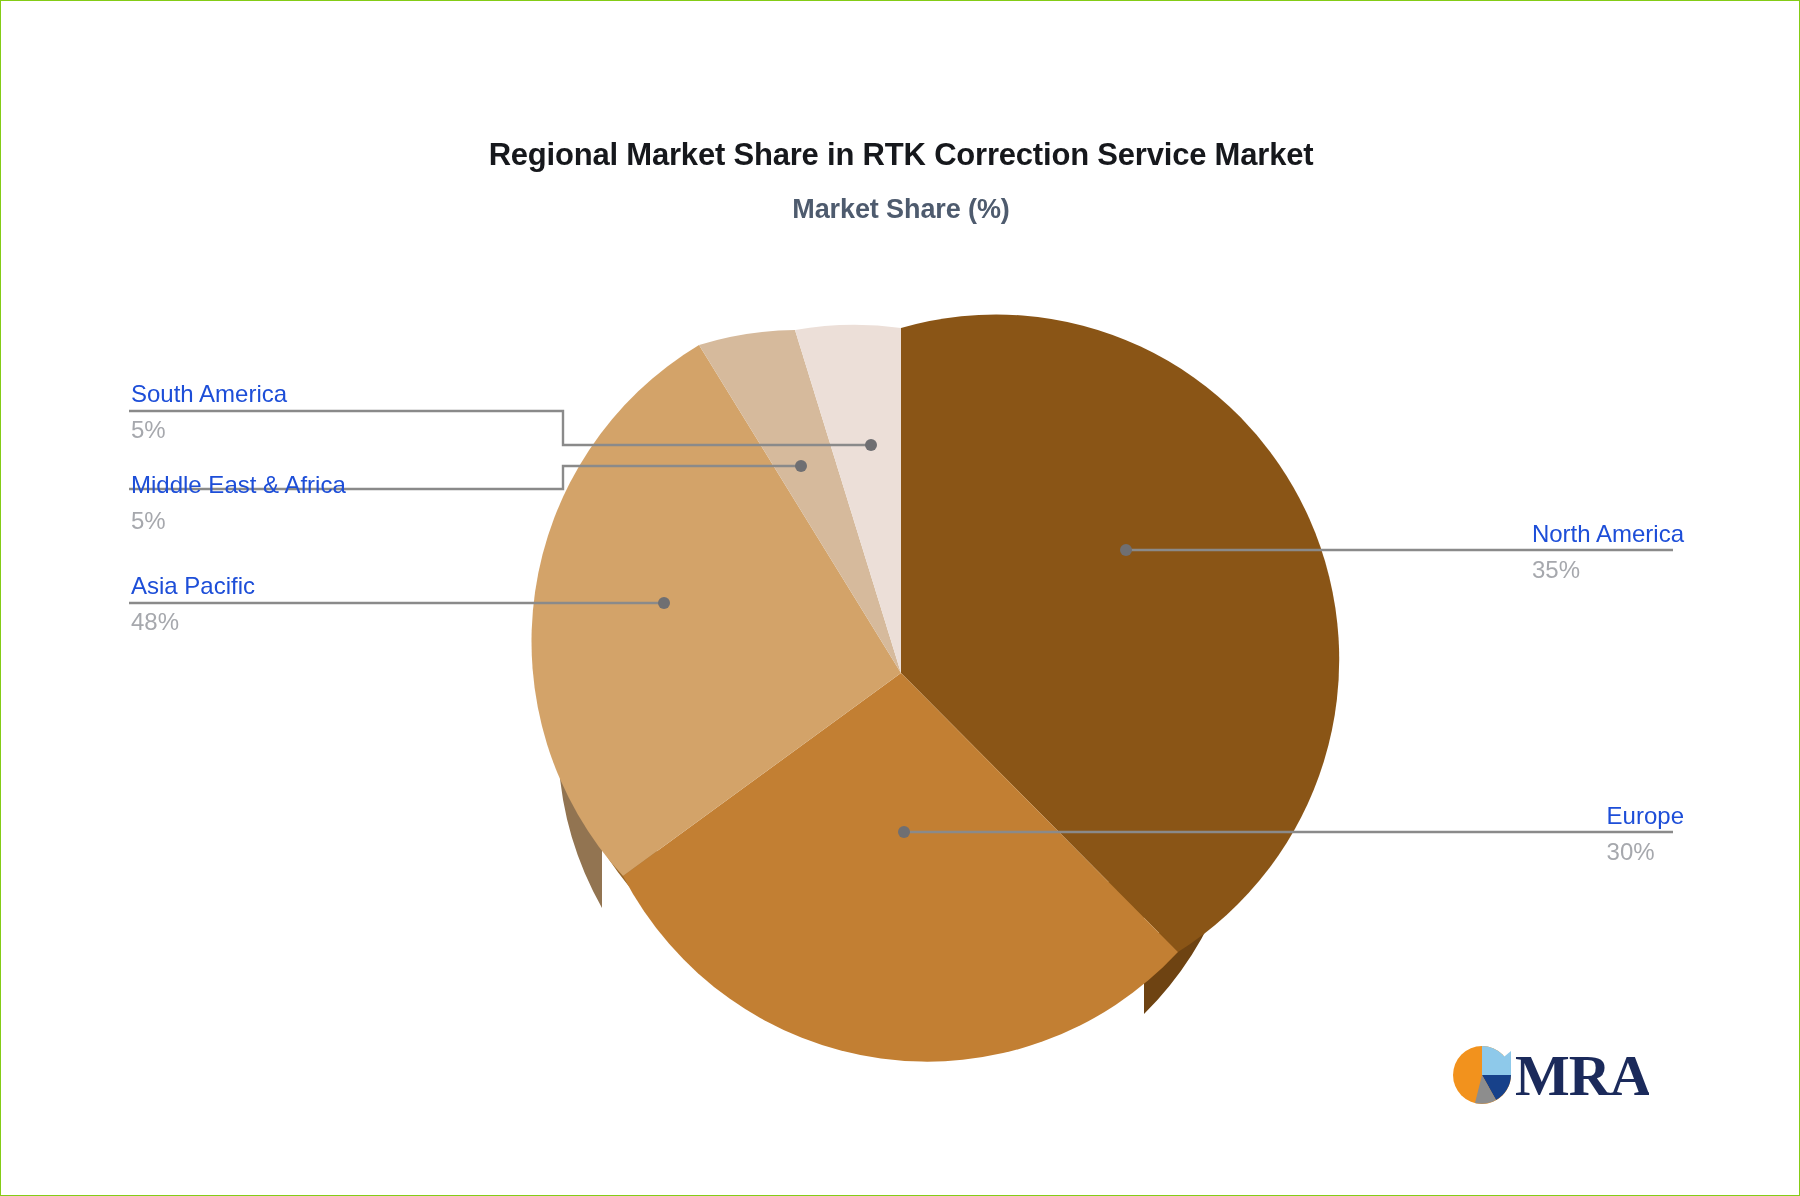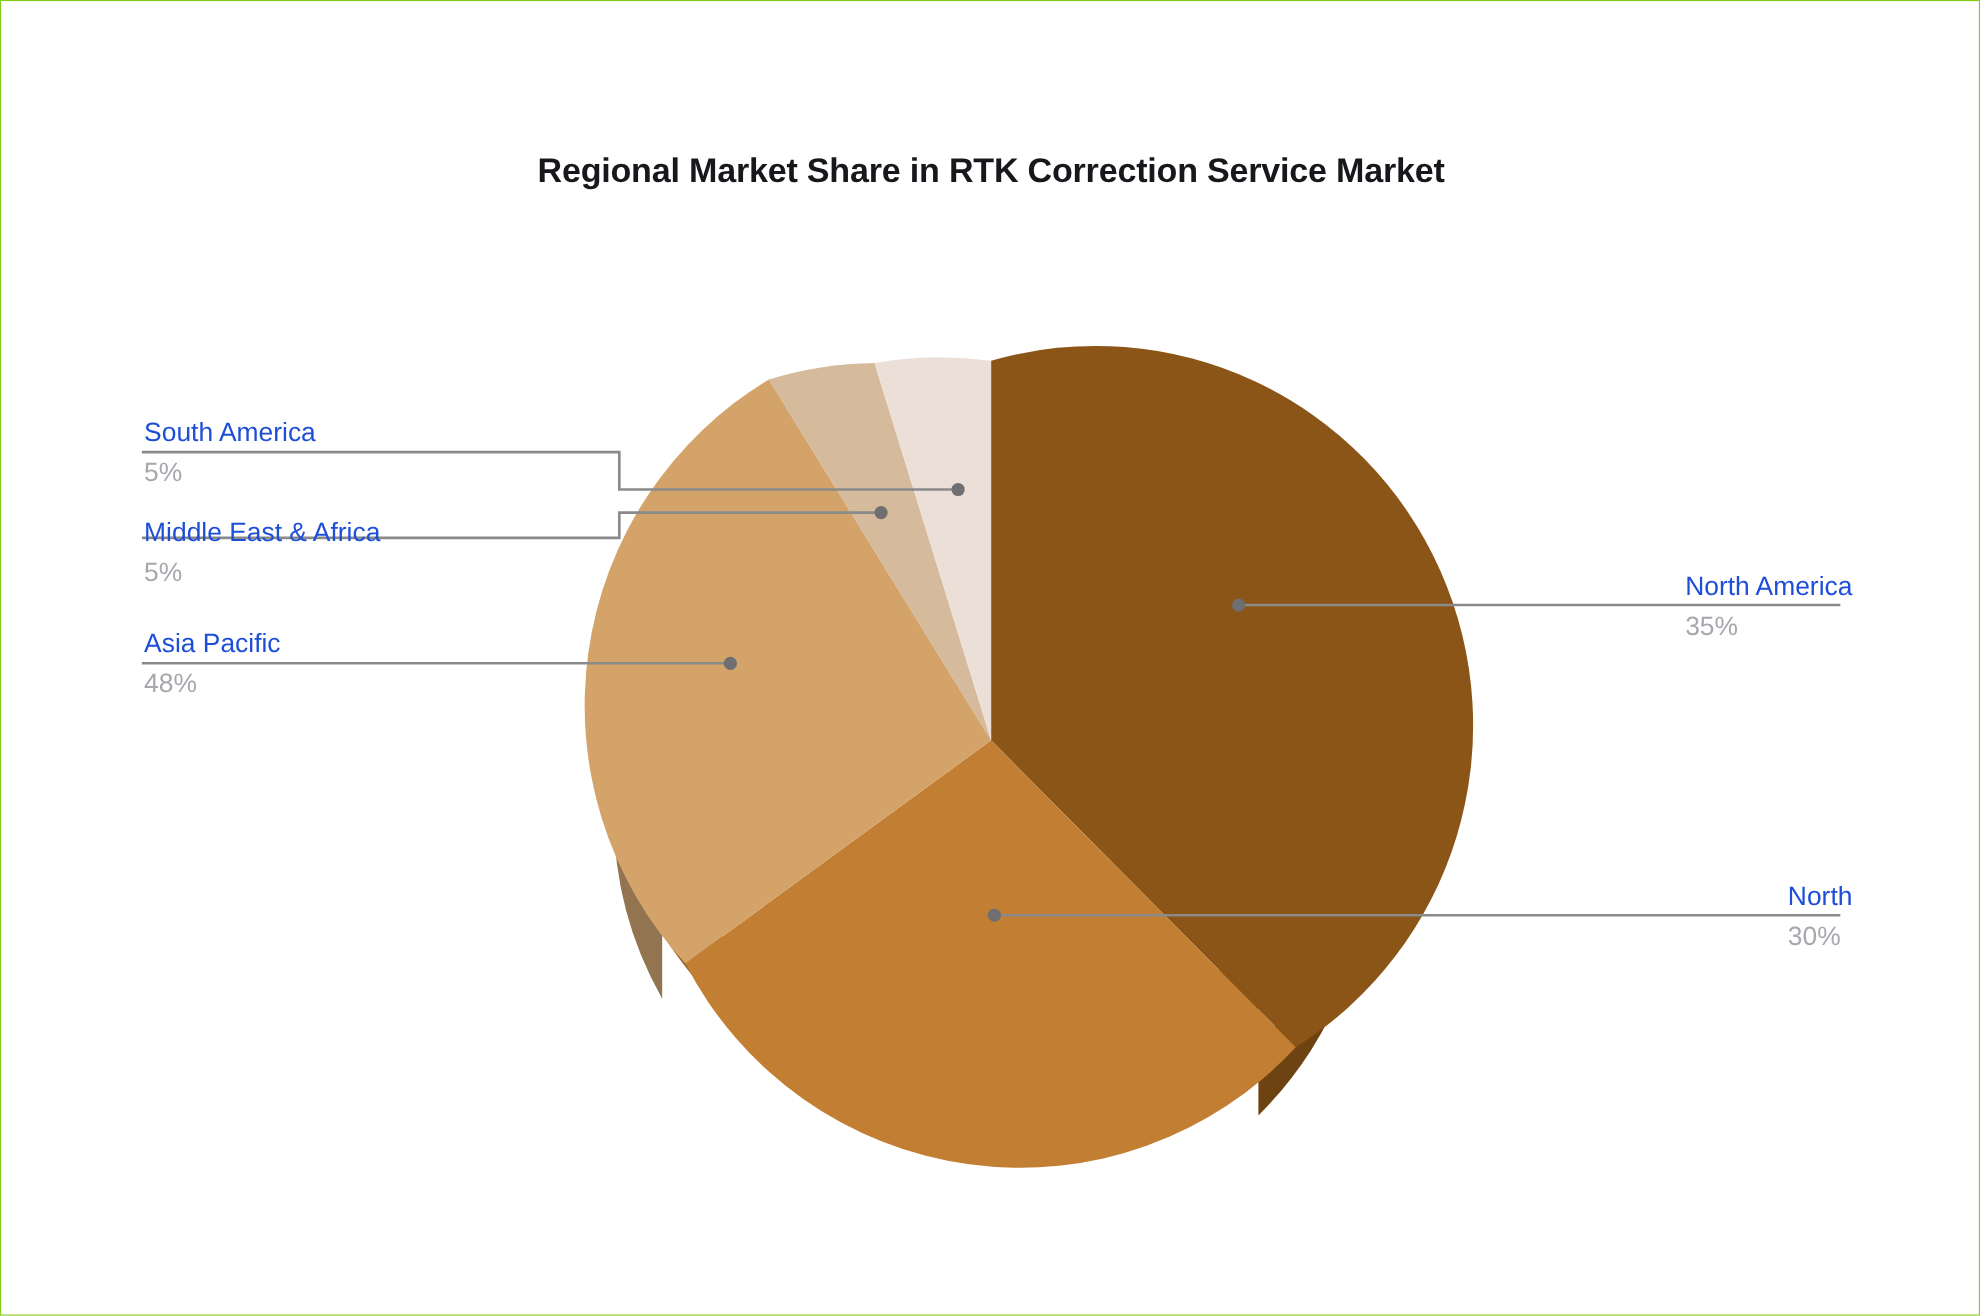--- a/index.html
+++ b/index.html
@@ -95,20 +95,21 @@
   }
   #logo svg { display: block; }
 </style>
 </head>
 <body>
 
 <div id="canvas">
 
   <div id="chart-title">Regional Market Share in RTK Correction Service Market</div>
 
+  <div id="chart-subtitle">Market Share (%)</div>
 
   <svg id="pie-svg" viewBox="0 0 1800 1196">
 
     <g>
 
       <path fill="#96662a" d="M 557 672
                A 350 345 0 0 0 1243 672
                L 1243 737
                A 350 345 0 0 1 557 737
                Z"></path>
@@ -175,18 +176,35 @@
     <span class="region">Asia Pacific</span>
     <span class="value">48%</span>
   </div>
 
   <div class="callout right" id="label-north-america">
     <span class="region">North America</span>
     <span class="value">35%</span>
   </div>
 
   <div class="callout right" id="label-europe">
-    <span class="region">North</span>
+    <span class="region">Europe</span>
     <span class="value">30%</span>
   </div>
 
+  <div id="logo">
+    <svg viewBox="0 0 200 72" width="200" height="72">
+
+      <g>
+        <circle cx="33" cy="36" r="29" fill="#f2921d"></circle>
+
+        <path d="M 33 36 L 62 36 L 62 12 Z" fill="#8ec9ea"></path>
+        <path d="M 33 36 L 33 7 A 29 29 0 0 1 62 36 Z" fill="#8ec9ea"></path>
+
+        <path d="M 33 36 L 62 36 A 29 29 0 0 1 47 61 Z" fill="#17418a"></path>
+
+        <path d="M 33 36 L 47 61 A 29 29 0 0 1 26 64 Z" fill="#8d8d8d"></path>
+      </g>
+
+      <text x="66" y="56" font-family="'Liberation Serif', serif" font-size="58" font-weight="bold" fill="#1b2a5b" letter-spacing="-1">MRA</text>
+    </svg>
+  </div>
 
 </div>
 
 </body></html>

